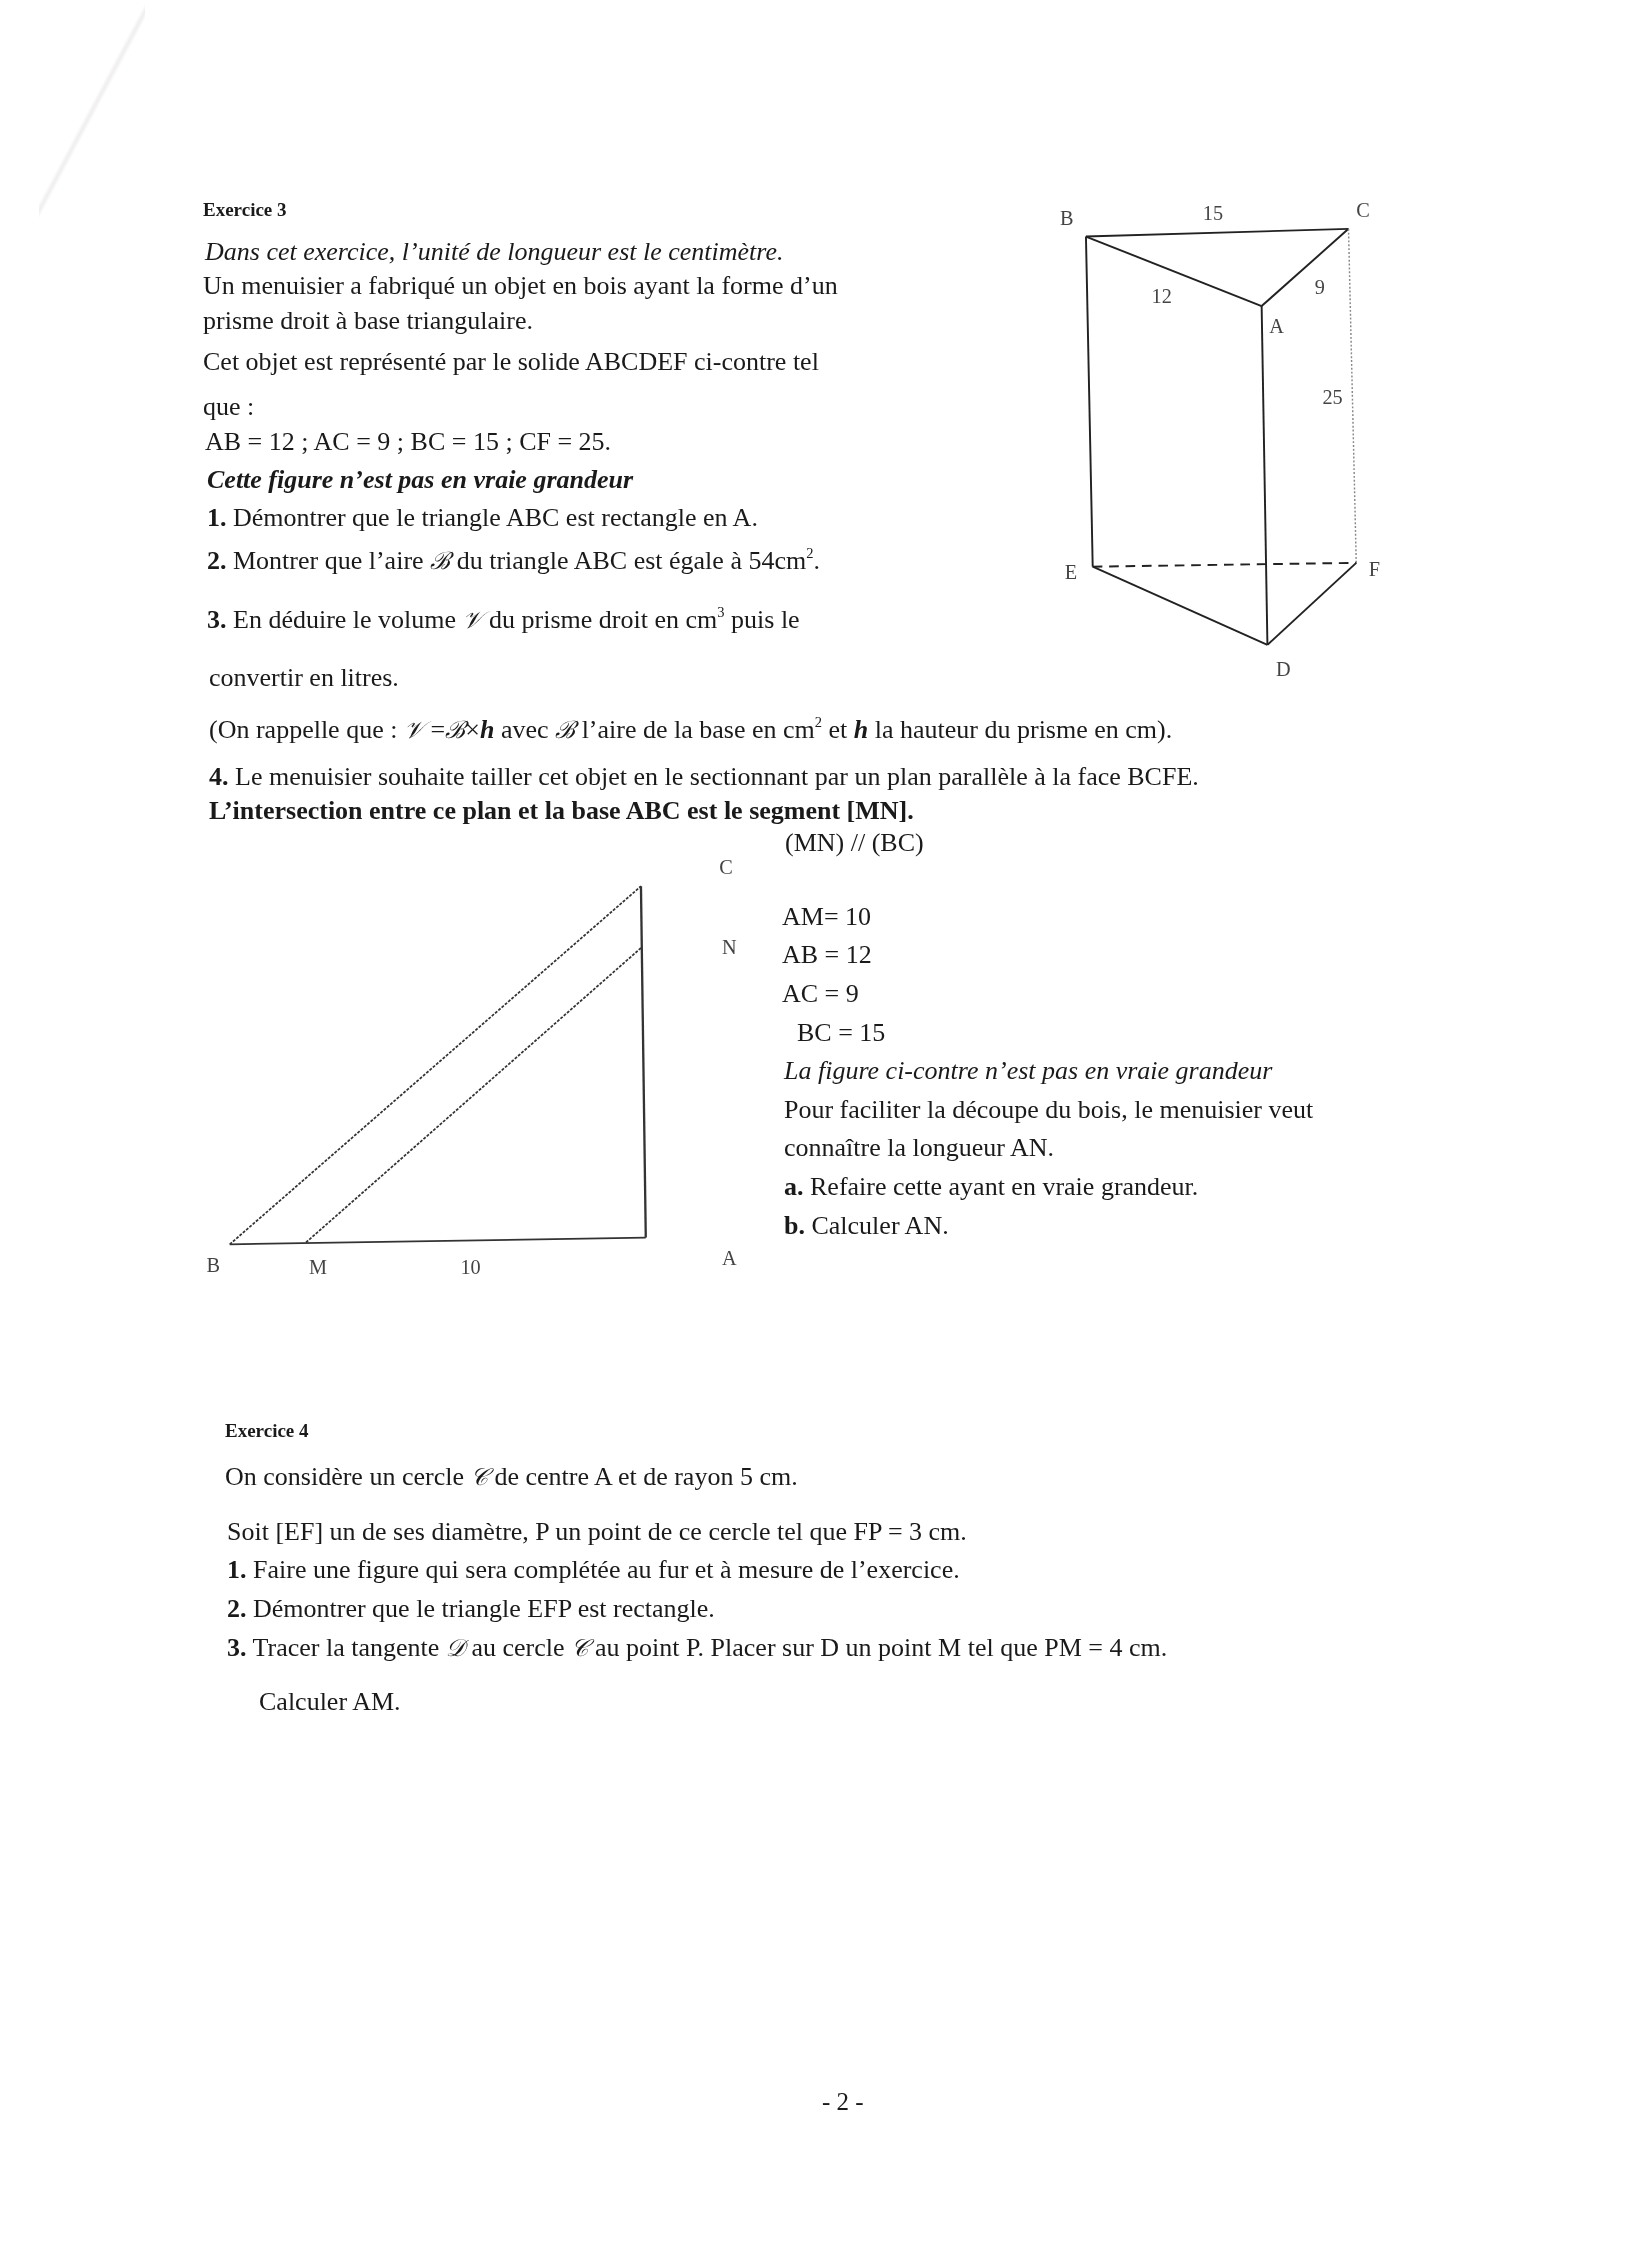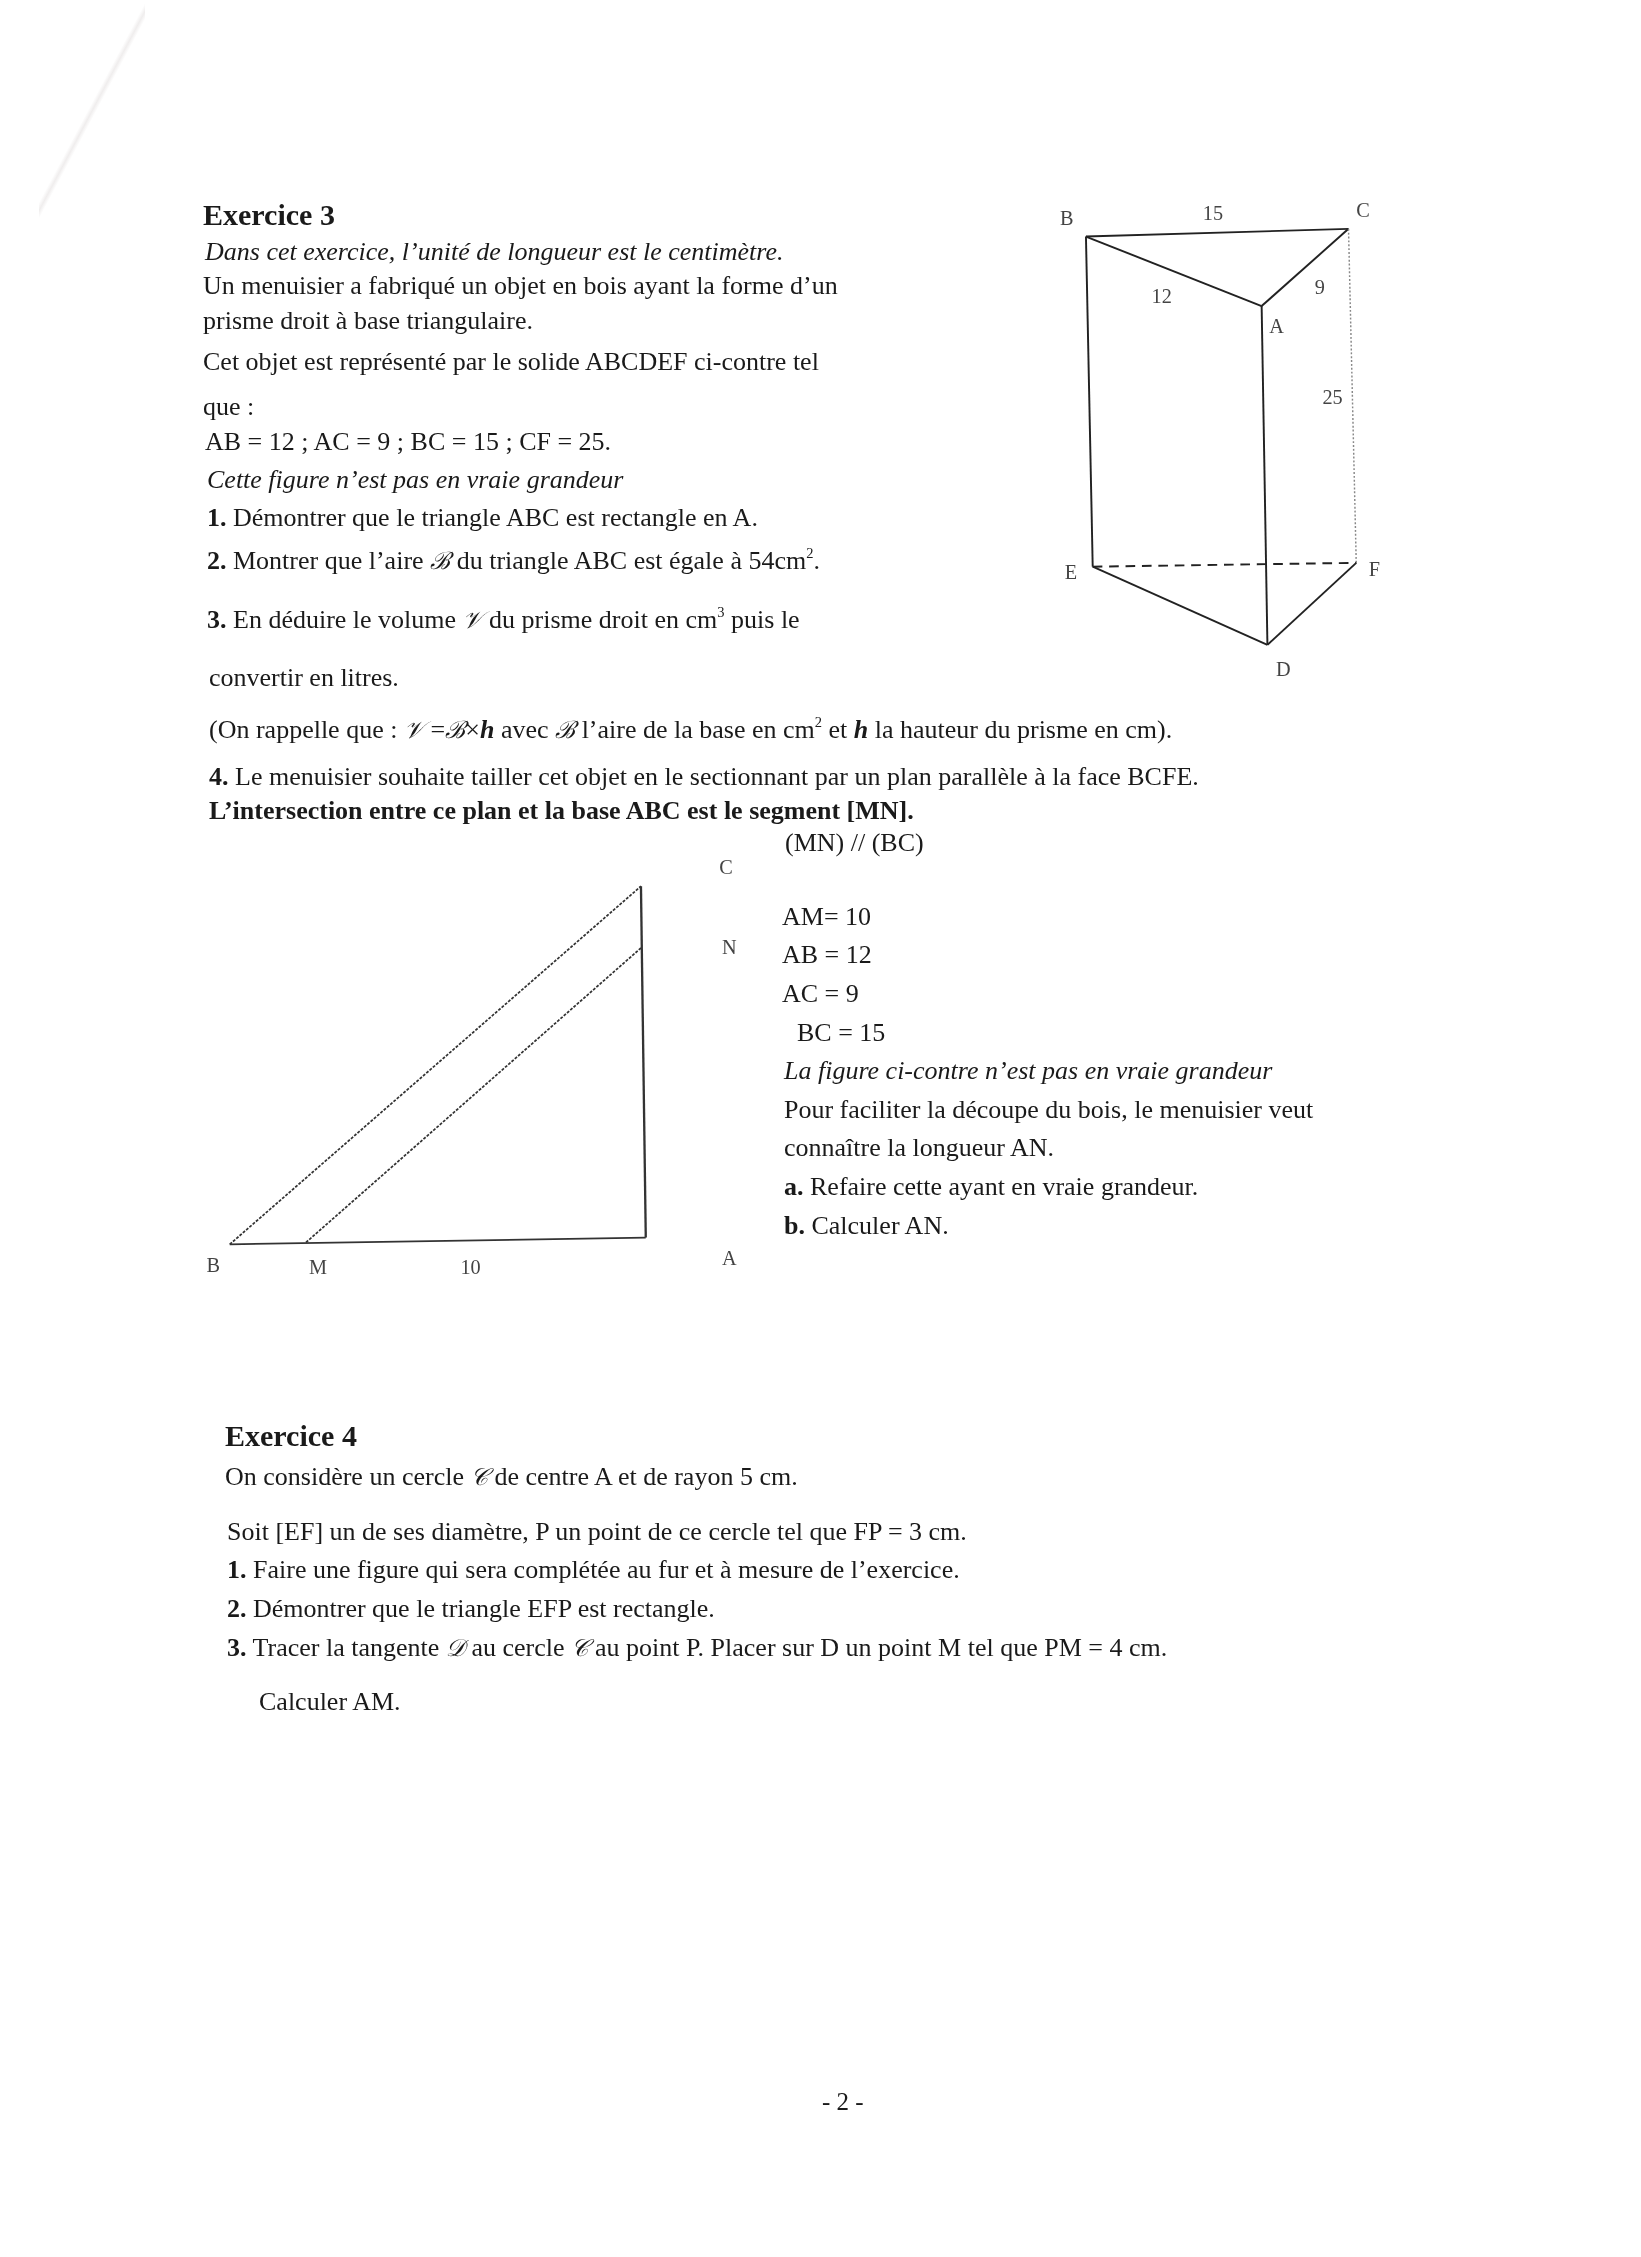--- a/index.html
+++ b/index.html
@@ -1,41 +1,41 @@
 <!DOCTYPE html>
 <html><head>
 <meta charset="utf-8">
 <style>
   html, body { margin: 0; padding: 0; background: #ffffff; }
   body { width: 1641px; height: 2257px; position: relative; overflow: hidden;
          font-family: "Liberation Serif", "DejaVu Serif", serif; color: #1a1a1a; }
   .ln { position: absolute; white-space: nowrap; font-size: 26px; line-height: 1; }
   .b { font-weight: bold; }
   .i { font-style: italic; }
-  .h { font-weight: bold; font-size: 30px; }
+  .h { font-weight: bold; font-size: 19px; }
   .script { font-style: italic; font-family: "DejaVu Serif", serif; font-size: 24px; }
   sup { font-size: 14.5px; vertical-align: 10.6px; line-height: 0; }
   svg { position: absolute; left: 0; top: 0; }
   .lbl { font-family: "Liberation Serif", serif; font-size: 21px; fill: #444; }
   .scan { position:absolute; left:39px; top:0; width:106px; height:222px;
           background: linear-gradient(118deg, transparent 48%, #e9e6e6 50%, transparent 52%); opacity:.7; }
 </style>
 </head>
 <body>
 
 <div class="scan"></div>
 
 <div class="ln h" style="left:203px; top:200px;">Exercice 3</div>
 <div class="ln i" style="left:205px; top:239px;">Dans cet exercice, l’unité de longueur est le centimètre.</div>
 <div class="ln" style="left:203px; top:273px;">Un menuisier a fabriqué un objet en bois ayant la forme d’un</div>
 <div class="ln" style="left:203px; top:308px;">prisme droit à base triangulaire.</div>
 <div class="ln" style="left:203px; top:349px;">Cet objet est représenté par le solide ABCDEF ci-contre tel</div>
 <div class="ln" style="left:203px; top:394px;">que :</div>
 <div class="ln" style="left:205px; top:429px;">AB = 12 ; AC = 9 ; BC = 15 ; CF = 25.</div>
-<div class="ln i" style="left:207px; top:467px;">Cette figure n’est pas en vraie grandeur</div>
+<div class="ln i" style="left:207px; top:467px;font-weight:bold;">Cette figure n’est pas en vraie grandeur</div>
 
 <div class="ln" style="left:207px; top:505px;">
   <span class="b">1.</span><span> Démontrer que le triangle ABC est rectangle en A.</span>
 </div>
 <div class="ln" style="left:207px; top:548px;">
   <span class="b">2.</span><span> Montrer que l’aire </span><span class="script">ℬ</span><span> du triangle ABC est égale à 54cm</span><sup>2</sup><span>.</span>
 </div>
 <div class="ln" style="left:207px; top:607px;">
   <span class="b">3.</span><span> En déduire le volume </span><span class="script">𝒱</span><span> du prisme droit en cm</span><sup>3</sup><span> puis le</span>
 </div>

